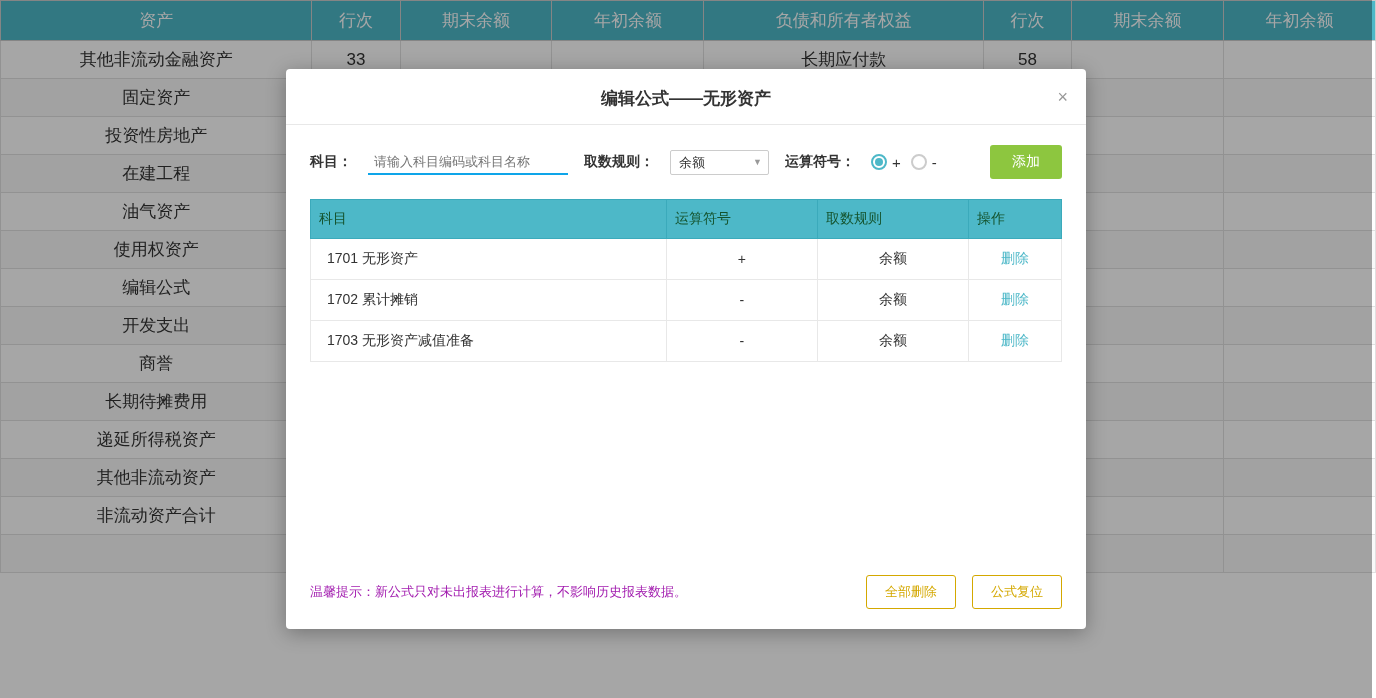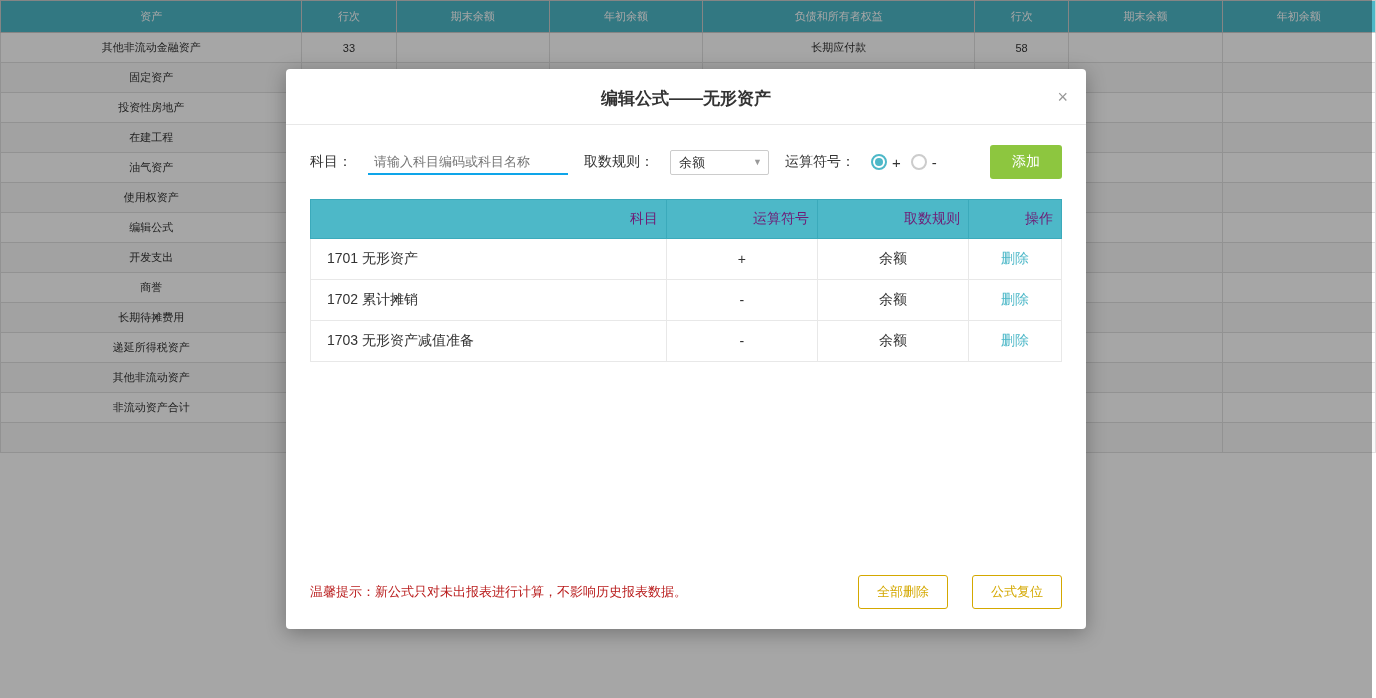--- a/index.html
+++ b/index.html
@@ -18,21 +18,21 @@
       position: absolute;
       top: 0; left: 0;
       width: 1376px;
       height: 698px;
       background: #fff;
     }
 
     .bg-table {
       width: 100%;
       border-collapse: collapse;
-      font-size: 11px;
+      font-size: 17px;
     }
 
     .bg-table th {
       background: #4db8c8;
       color: #fff;
       text-align: center;
       padding: 8px 6px;
       border: 1px solid #ccc;
       font-weight: normal;
     }
@@ -105,20 +105,21 @@
       display: flex;
       align-items: center;
       gap: 16px;
       margin-bottom: 20px;
     }
 
     .form-label {
       color: #333;
       white-space: nowrap;
       font-size: 14px;
+      font-weight: bold;
     }
 
     .form-input {
       border: none;
       border-bottom: 2px solid #0ea5e9;
       outline: none;
       padding: 4px 6px;
       font-size: 13px;
       color: #999;
       width: 200px;
@@ -210,22 +211,22 @@
 
     
     .inner-table {
       width: 100%;
       border-collapse: collapse;
       margin-bottom: 20px;
     }
 
     .inner-table th {
       background: #4db8c8;
-      color: #701a75;
-      text-align: right;
+      color: #14532d;
+      text-align: left;
       padding: 10px 8px;
       font-weight: normal;
       font-size: 14px;
       border: 1px solid #3baabb;
     }
 
     .inner-table td {
       text-align: center;
       padding: 11px 8px;
       border-bottom: 1px solid #e8e8e8;
@@ -249,26 +250,26 @@
     
     .modal-footer {
       padding: 16px 24px 20px;
       display: flex;
       align-items: center;
       justify-content: space-between;
     }
 
     .footer-tip {
       font-size: 13px;
-      color: #b91c1c;
+      color: #a21caf;
     }
 
     .footer-btns {
       display: flex;
-      gap: 24px;
+      gap: 16px;
     }
 
     .btn-outline {
       background: #fff;
       border: 1px solid #d4a800;
       color: #d4a800;
       border-radius: 3px;
       padding: 7px 18px;
       font-size: 13px;
       cursor: pointer;

